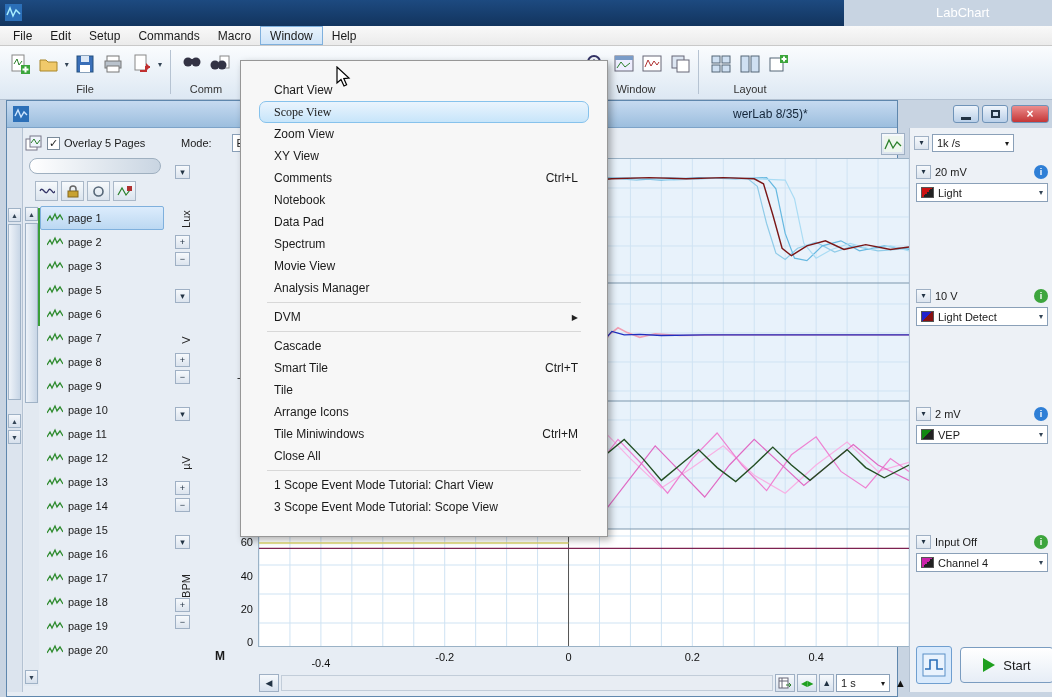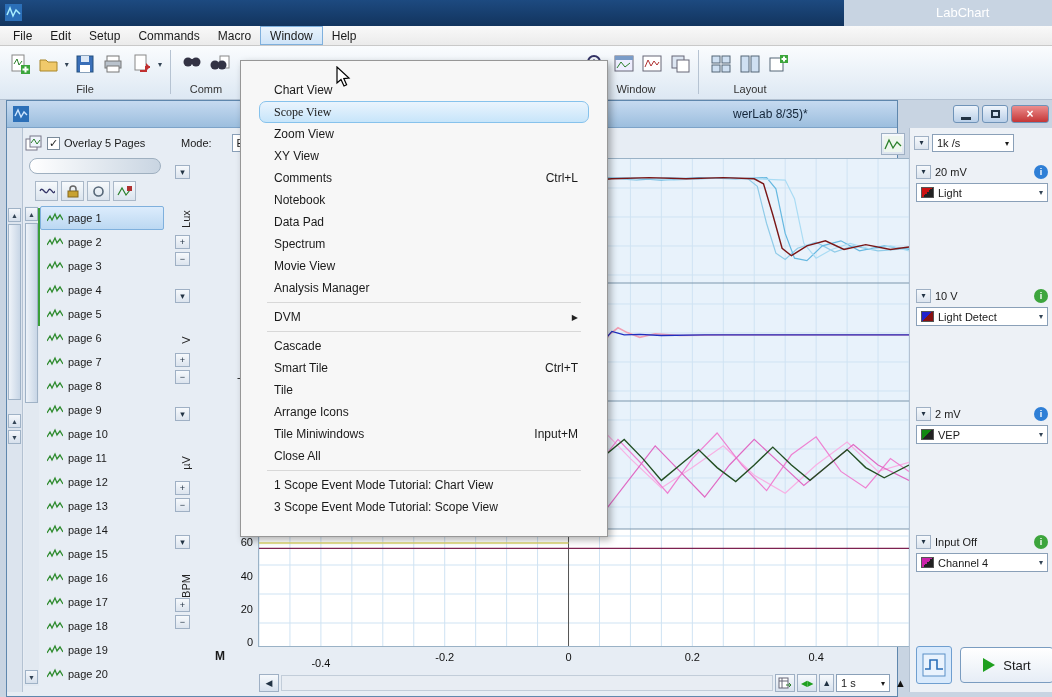--- a/index.html
+++ b/index.html
@@ -329,26 +329,20 @@
           <span><svg width="16" height="11" viewBox="0 0 16 11">
               <polyline points="0,9 3,4 5,8 8,2 10,7 13,3 16,8" fill="none" stroke="#2e8b2e" stroke-width="1.3"></polyline>
             </svg></span>
           <div class="page-label">page 2</div>
         </div>
         <div class="page-item">
           <span><svg width="16" height="11" viewBox="0 0 16 11">
               <polyline points="0,9 3,4 5,8 8,2 10,7 13,3 16,8" fill="none" stroke="#2e8b2e" stroke-width="1.3"></polyline>
             </svg></span>
           <div class="page-label">page 3</div>
-        </div>
-        <div class="page-item">
-          <span><svg width="16" height="11" viewBox="0 0 16 11">
-              <polyline points="0,9 3,4 5,8 8,2 10,7 13,3 16,8" fill="none" stroke="#2e8b2e" stroke-width="1.3"></polyline>
-            </svg></span>
-          <div class="page-label">page 4</div>
         </div>
         <div class="page-item">
           <span><svg width="16" height="11" viewBox="0 0 16 11">
               <polyline points="0,9 3,4 5,8 8,2 10,7 13,3 16,8" fill="none" stroke="#2e8b2e" stroke-width="1.3"></polyline>
             </svg></span>
           <div class="page-label">page 5</div>
         </div>
         <div class="page-item">
           <span><svg width="16" height="11" viewBox="0 0 16 11">
               <polyline points="0,9 3,4 5,8 8,2 10,7 13,3 16,8" fill="none" stroke="#2e8b2e" stroke-width="1.3"></polyline>
@@ -691,21 +685,21 @@
         <div class="mi-shortcut">Ctrl+T</div>
       </div>
       <div class="menu-item">
         <div class="mi-label">Tile</div>
       </div>
       <div class="menu-item">
         <div class="mi-label">Arrange Icons</div>
       </div>
       <div class="menu-item">
         <div class="mi-label">Tile Miniwindows</div>
-        <div class="mi-shortcut">Input+M</div>
+        <div class="mi-shortcut">Ctrl+M</div>
       </div>
       <div class="menu-item">
         <div class="mi-label">Close All</div>
       </div>
       <div class="menu-sep"></div>
       <div class="menu-item">
         <div class="mi-label">1 Scope Event Mode Tutorial: Chart View</div>
       </div>
       <div class="menu-item">
         <div class="mi-label">3 Scope Event Mode Tutorial: Scope View</div>

